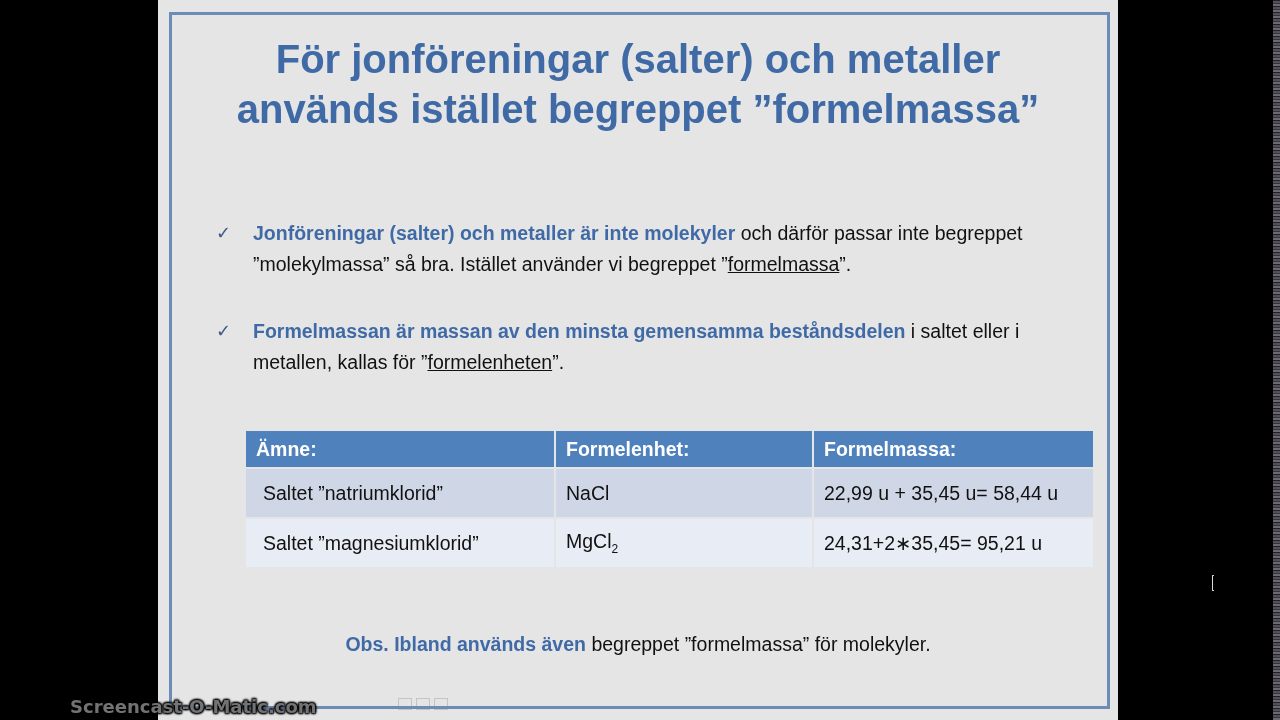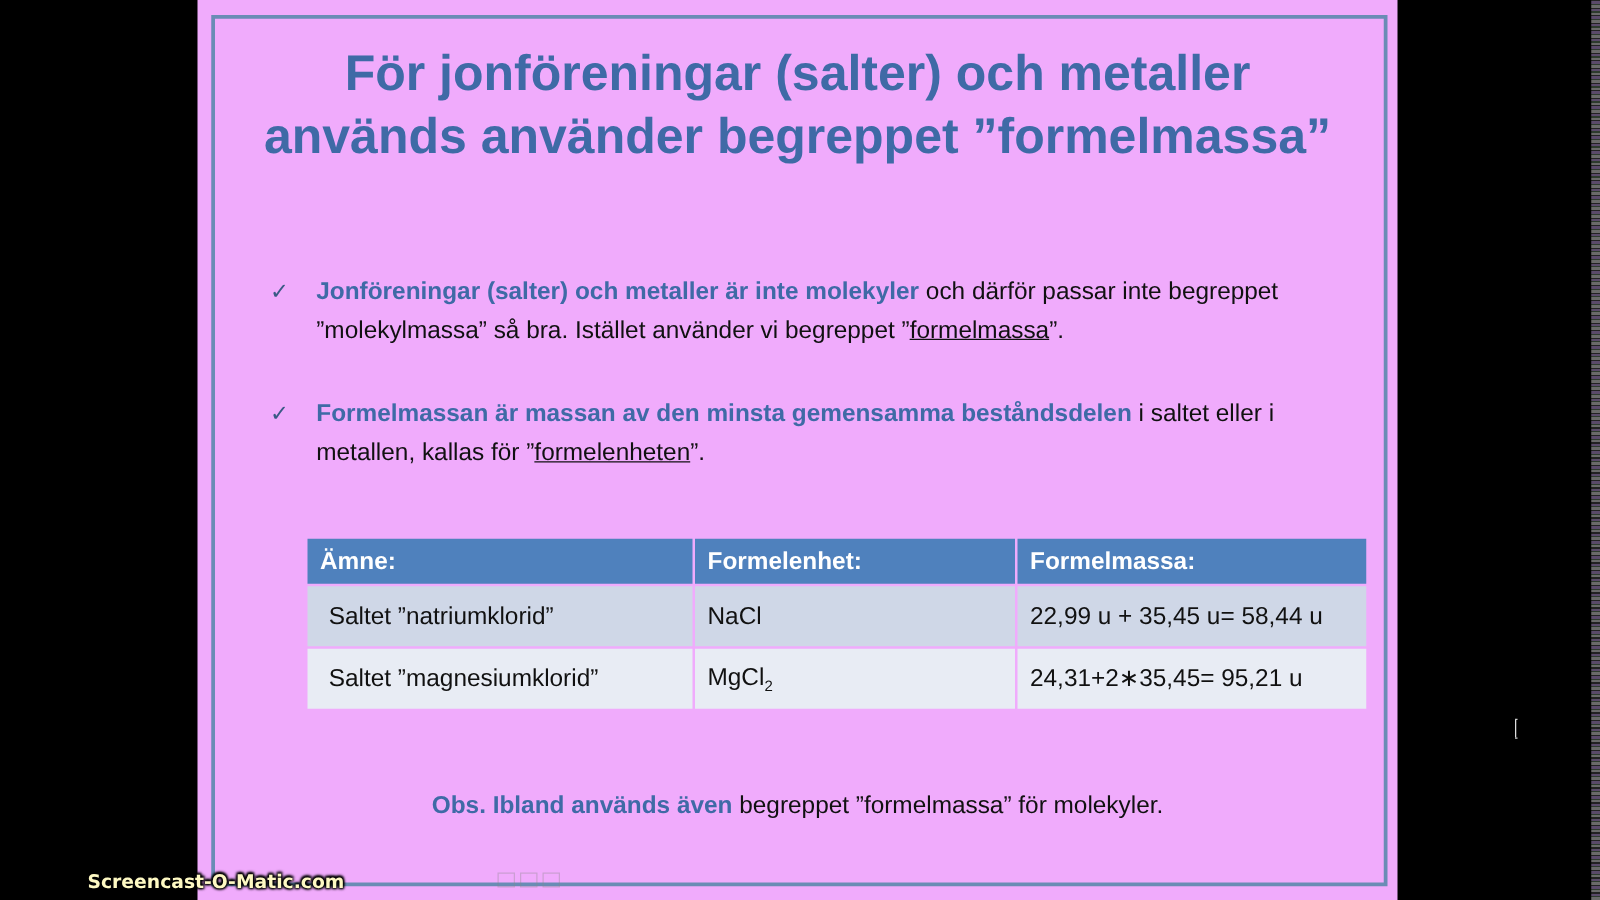--- a/index.html
+++ b/index.html
@@ -1,21 +1,21 @@
 <!DOCTYPE html>
 <html><head>
   <meta charset="utf-8">
   <style>
     html, body { margin: 0; padding: 0; }
     body {
       width: 1280px; height: 720px; background: #000; position: relative; overflow: hidden;
       font-family: "Liberation Sans", sans-serif;
     }
     .slide {
-      position: absolute; left: 158px; top: 0; width: 960px; height: 720px; background: #f0abfc;
+      position: absolute; left: 158px; top: 0; width: 960px; height: 720px; background: #e5e5e5;
     }
     .frame {
       position: absolute; left: 11px; top: 12px; width: 935px; height: 691px;
       border: 3px solid #6a8cb5; box-sizing: content-box;
     }
     .title {
       position: absolute; left: 0; top: 34px; width: 960px; text-align: center;
       color: #3f6aa6; font-weight: bold; font-size: 40px; line-height: 50px;
       font-family: "Liberation Sans", sans-serif; letter-spacing: 0px;
     }
@@ -37,42 +37,42 @@
     table.t tr.odd td { background: #cfd7e7; }
     table.t tr.even td { background: #e8ecf4; }
     .col1 { width: 308px; } .col2 { width: 256px; } .col3 { width: 279px; }
     sub { font-size: 12px; vertical-align: -5px; }
     .note { position: absolute; left: 0; top: 633px; width: 960px; text-align: center; font-size: 19.5px; color: #111; }
     .nav {
       position: absolute; left: 240px; top: 698px; display: flex; gap: 4px; opacity: .35;
     }
     .nav span { width: 12px; height: 10px; border: 1px solid #888; display: inline-block; }
     .watermark {
-      position: absolute; left: 70px; top: 696px; font-size: 15px; font-weight: bold; color: #fef9c3;
+      position: absolute; left: 70px; top: 696px; font-size: 18px; font-weight: bold; color: #737373;
       text-shadow: 0 0 2px #000, 1px 1px 2px #000, -1px -1px 2px #000, 1px -1px 2px #000, -1px 1px 2px #000;
       font-family: "DejaVu Sans", sans-serif;
     }
     .cursor {
       position: absolute; left: 1212px; top: 575px; width: 2px; height: 14px; border: 1px solid #ccc; border-left: none; border-right: none;
     }
     .cursor::after { content: ""; position: absolute; left: 0; top: 0; width: 1px; height: 14px; background: #ddd; }
     .noise {
       position: absolute; left: 1273px; top: 0; width: 7px; height: 720px;
       background: repeating-linear-gradient(0deg, #6a6a6a 0 2px, #2d3b2d 2px 3px, #5a4a6a 3px 5px, #222 5px 6px);
     }
   </style>
 </head>
 <body>
 
 <div class="slide">
   <div class="frame"></div>
 
   <div class="title">
     <div>För jonföreningar (salter) och metaller</div>
-    <div>används använder begreppet ”formelmassa”</div>
+    <div>används istället begreppet ”formelmassa”</div>
   </div>
 
   <div class="bullets">
     <div class="bullet">
       <span class="check">✓</span>
       <span class="em">Jonföreningar (salter) och metaller är inte molekyler</span><span> och därför passar inte begreppet ”molekylmassa” så bra. Istället använder vi begreppet ”</span><span class="u">formelmassa</span><span>”.</span>
     </div>
     <div class="bullet">
       <span class="check">✓</span>
       <span class="em">Formelmassan är massan av den minsta gemensamma beståndsdelen</span><span> i saltet eller i metallen, kallas för ”</span><span class="u">formelenheten</span><span>”.</span>

